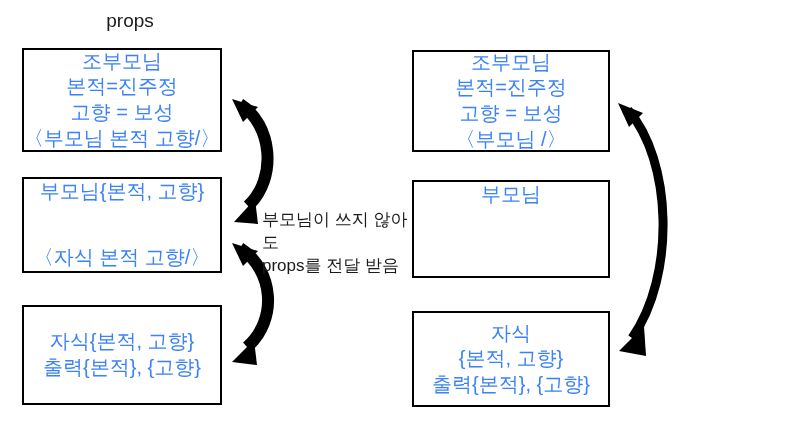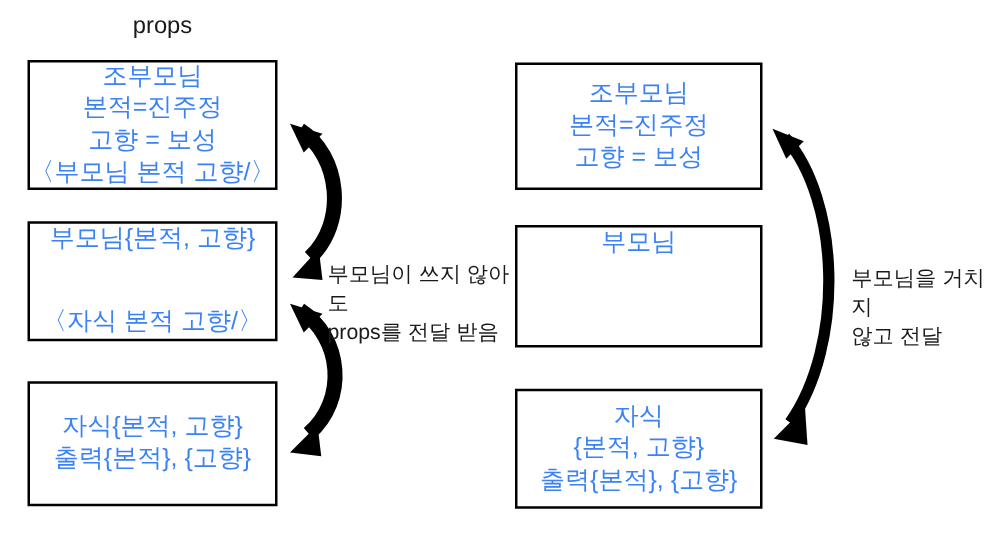--- a/index.html
+++ b/index.html
@@ -88,20 +88,21 @@
 
   <div class="node-box" style="left:22px; top:305px; width:200px; height:100px;">
     <div class="node-line">자식{본적, 고향}</div>
     <div class="node-line">출력{본적}, {고향}</div>
   </div>
 
   <div class="node-box" style="left:412px; top:50px; width:198px; height:102px;">
     <div class="node-line">조부모님</div>
     <div class="node-line">본적=진주정</div>
     <div class="node-line">고향 = 보성</div>
+    <div class="node-line">〈부모님 /〉</div>
   </div>
 
   <div class="node-box" style="left:412px; top:180px; width:198px; height:98px;justify-content:space-between;">
     <div class="node-line">부모님</div>
   </div>
 
   <div class="node-box" style="left:412px; top:311px; width:198px; height:96px;">
     <div class="node-line">자식</div>
     <div class="node-line">{본적, 고향}</div>
     <div class="node-line">출력{본적}, {고향}</div>
@@ -128,16 +129,14 @@
                C 672 160, 676 275, 632 338" fill="none" stroke="#000000" stroke-width="9" stroke-linecap="butt"></path>
       <path d="M 618 103 L 643 113 L 629 127 Z" fill="#000000"></path>
       <path d="M 644 326 L 619 351 L 646 356 Z" fill="#000000"></path>
     </g>
 
   </svg>
 
   <div class="edge-label" style="left:262px; top:209px; width:150px;">부모님이 쓰지 않아도
 props를 전달 받음</div>
 
-  <div class="edge-label" style="left:681px; top:212px; width:115px;">부모님을 거치지
-않고 전달</div>
 
 </div>
 
 </body></html>

